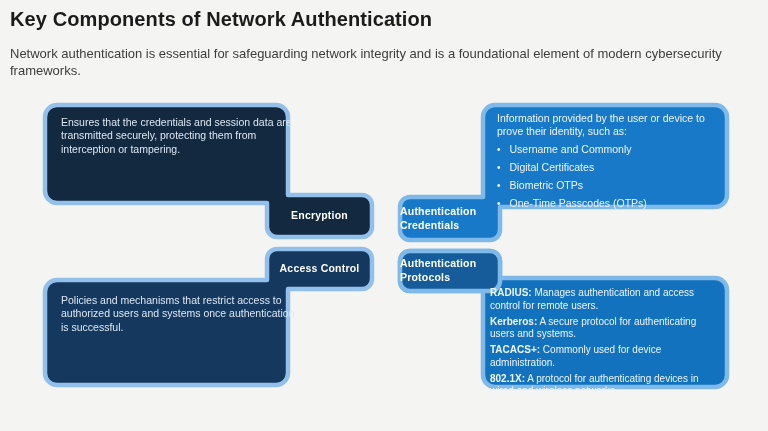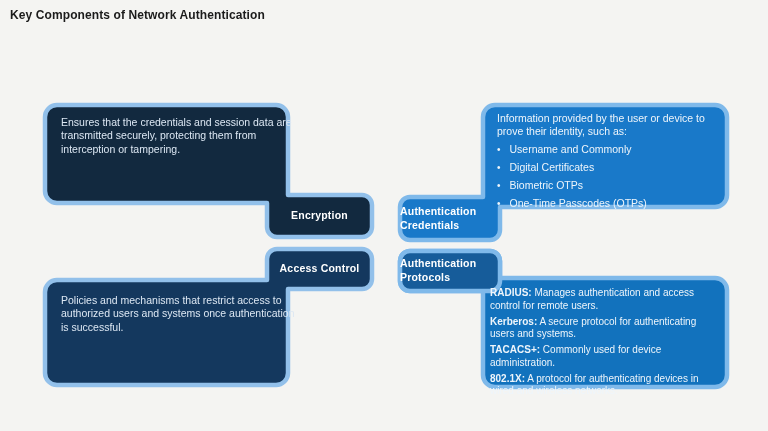--- a/index.html
+++ b/index.html
@@ -3,21 +3,21 @@
 <meta charset="utf-8">
 <style>
   html,body { margin:0; padding:0; }
   .canvas {
     position:relative; width:768px; height:431px;
     background:var(--bg); overflow:hidden;
     font-family:"Liberation Sans", sans-serif;
   }
   .title {
     position:absolute; left:10px; top:8px; margin:0;
-    font-size:12px; font-weight:bold; color:var(--title); letter-spacing:0.1px;
+    font-size:20px; font-weight:bold; color:var(--title); letter-spacing:0.1px;
   }
   .subtitle {
     position:absolute; left:10px; top:45px; width:714px; margin:0;
     font-size:13px; line-height:1.33; color:var(--subtitle);
   }
   .shapes { position:absolute; left:0; top:0; }
   .shapes path { stroke-width:4.5; stroke-linejoin:round; }
   .tl-shape { fill:var(--tl_fill); stroke:var(--left_stroke); }
   .bl-shape { fill:var(--bl_fill); stroke:var(--left_stroke); }
   .tr-shape { fill:var(--tr_fill); stroke:var(--right_stroke); }
@@ -50,20 +50,21 @@
   }
   .footer .brand { color:var(--footer_brand); }
   .footer .suffix { color:var(--footer_suffix); }
 </style>
 </head>
 <body>
 
 <div class="canvas">
 
   <h1 class="title">Key Components of Network Authentication</h1>
+  <p class="subtitle">Network authentication is essential for safeguarding network integrity and is a foundational element of modern cybersecurity frameworks.</p>
 
   <svg class="shapes" width="768" height="431" viewBox="0 0 768 431">
     <path class="tl-shape" d="M57,105 H276 A12,12 0 0 1 288,117 V195 H362 A10,10 0 0 1 372,205 V227 A10,10 0 0 1 362,237 H277 A10,10 0 0 1 267,227 V203 H57 A12,12 0 0 1 45,191 V117 A12,12 0 0 1 57,105 Z"></path>
     <path class="tr-shape" d="M495,105 H715 A12,12 0 0 1 727,117 V195 A12,12 0 0 1 715,207 H500 V230 A10,10 0 0 1 490,240 H410 A10,10 0 0 1 400,230 V207 A10,10 0 0 1 410,197 H483 V117 A12,12 0 0 1 495,105 Z"></path>
     <path class="bl-shape" d="M57,280 H267 V259 A10,10 0 0 1 277,249 H362 A10,10 0 0 1 372,259 V279 A10,10 0 0 1 362,289 H288 V373 A12,12 0 0 1 276,385 H57 A12,12 0 0 1 45,373 V292 A12,12 0 0 1 57,280 Z"></path>
     <path class="br-shape" d="M410,251 H490 A10,10 0 0 1 500,261 V278 H715 A12,12 0 0 1 727,290 V375 A12,12 0 0 1 715,387 H495 A12,12 0 0 1 483,375 V291 H410 A10,10 0 0 1 400,281 V261 A10,10 0 0 1 410,251 Z"></path>
     <path class="br-tab-shape" d="M410,251 H490 A10,10 0 0 1 500,261 V281 A10,10 0 0 1 490,291 H410 A10,10 0 0 1 400,281 V261 A10,10 0 0 1 410,251 Z"></path>
   </svg>
 
   <div class="body-text tl-body">Ensures that the credentials and session data are transmitted securely, protecting them from interception or tampering.</div>

